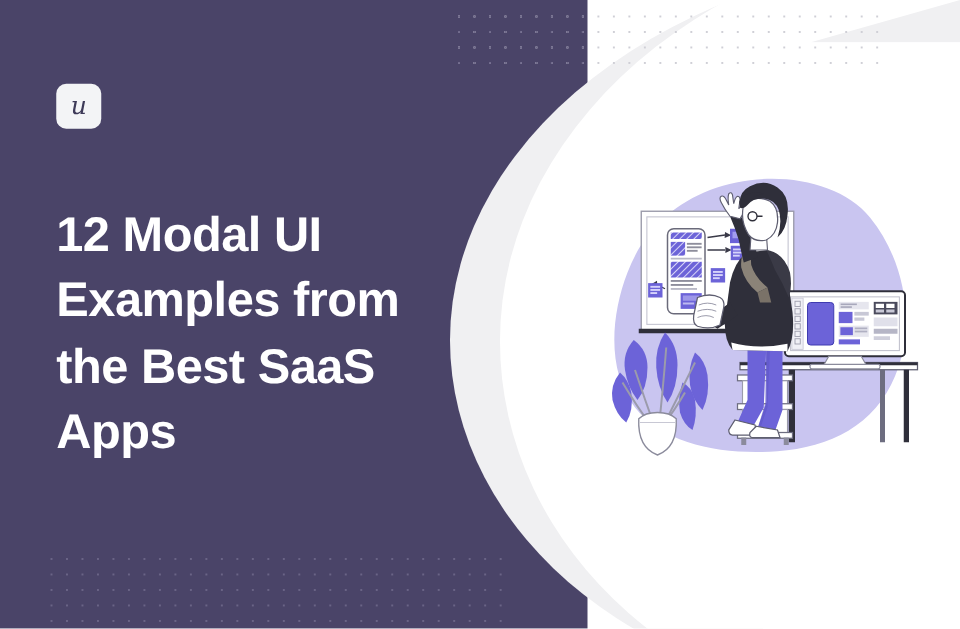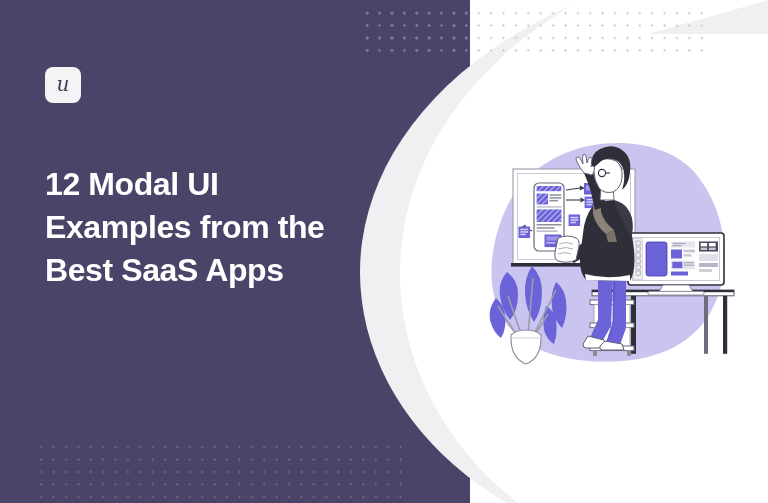--- a/index.html
+++ b/index.html
@@ -78,21 +78,21 @@
     color:#3d3a58;
     line-height:1;
     letter-spacing:0;
     transform:translateY(-1px);
   }
   
   .headline {
     position:absolute; left:45px; top:163px;
     width:300px;
     color:#ffffff;
-    font-size:32px;
+    font-size:39px;
     font-weight:bold;
     line-height:1.34;
     letter-spacing:-0.4px;
   }
   
   .illo {
     position:absolute;
     left:480px; top:130px;
     width:262px; height:252px;
   }

